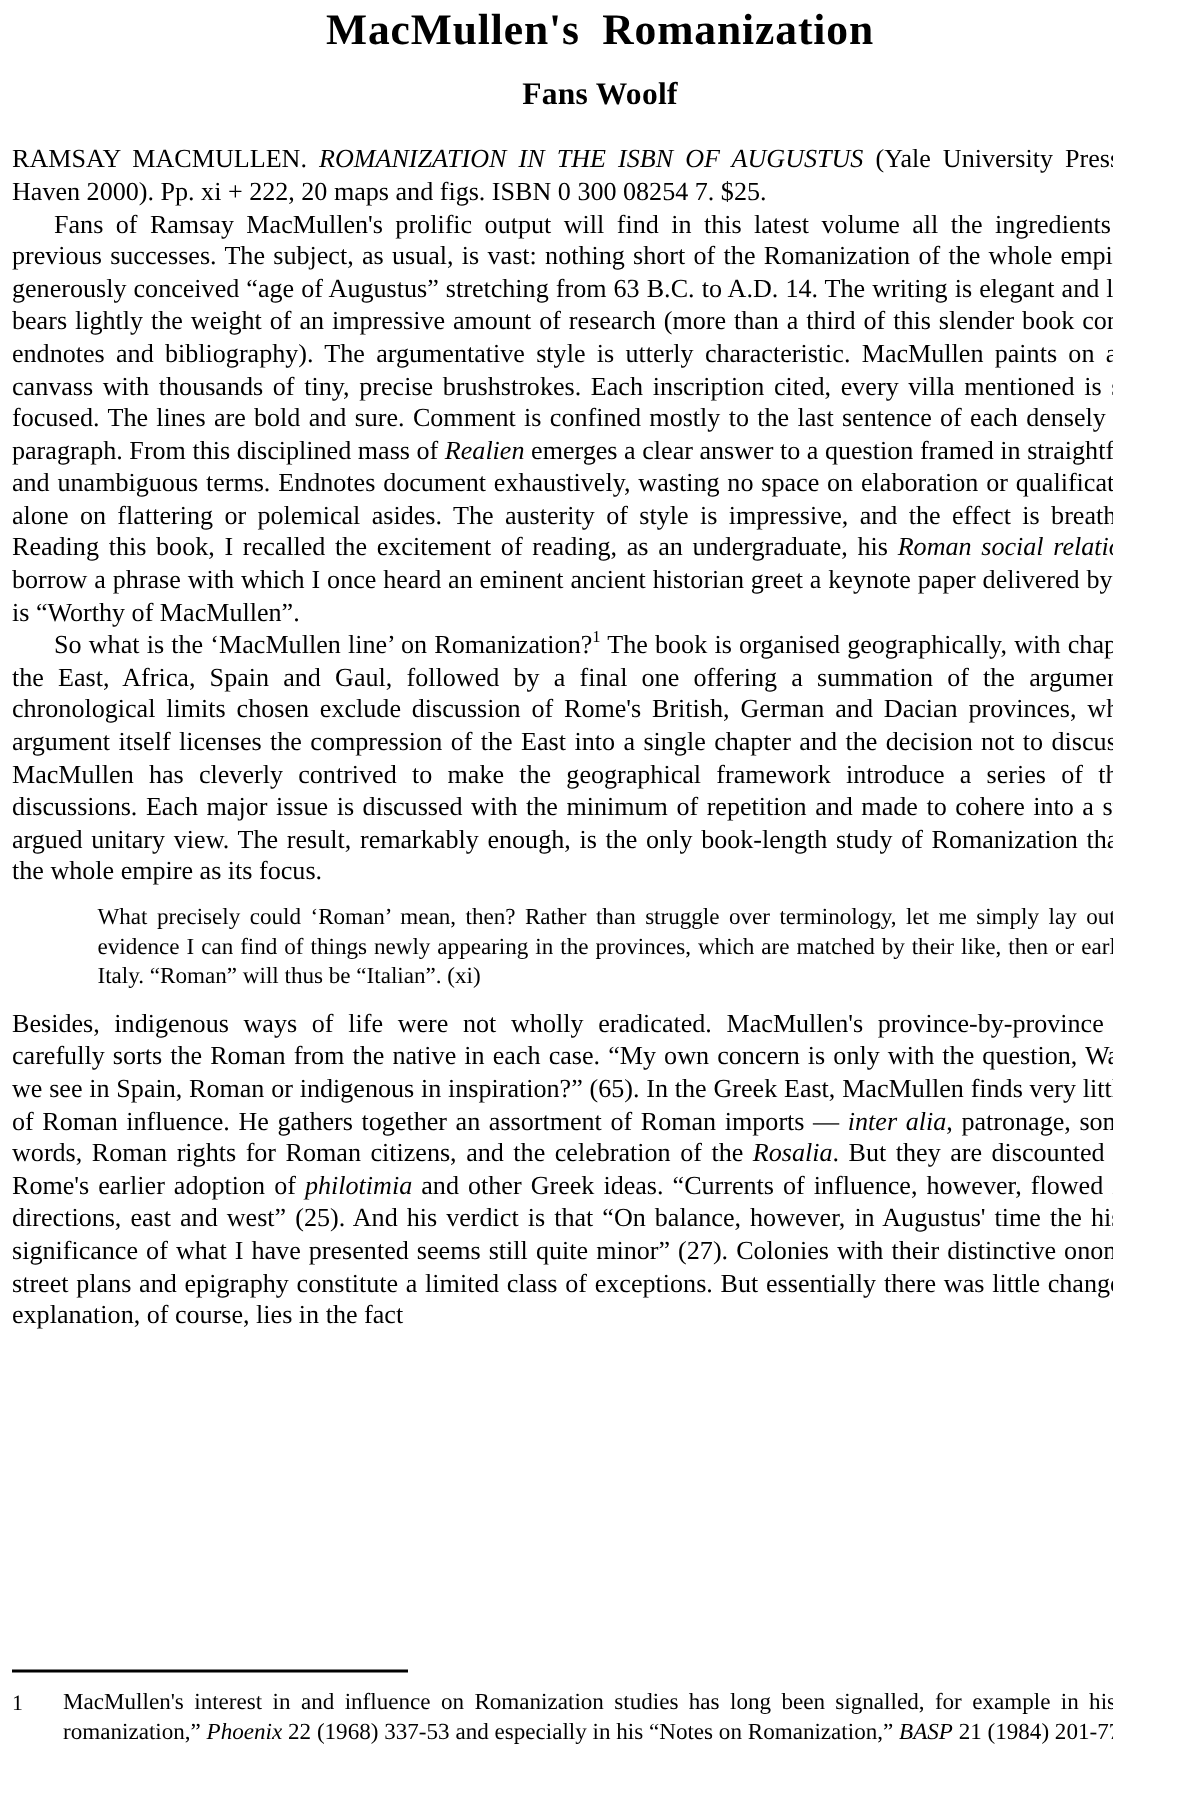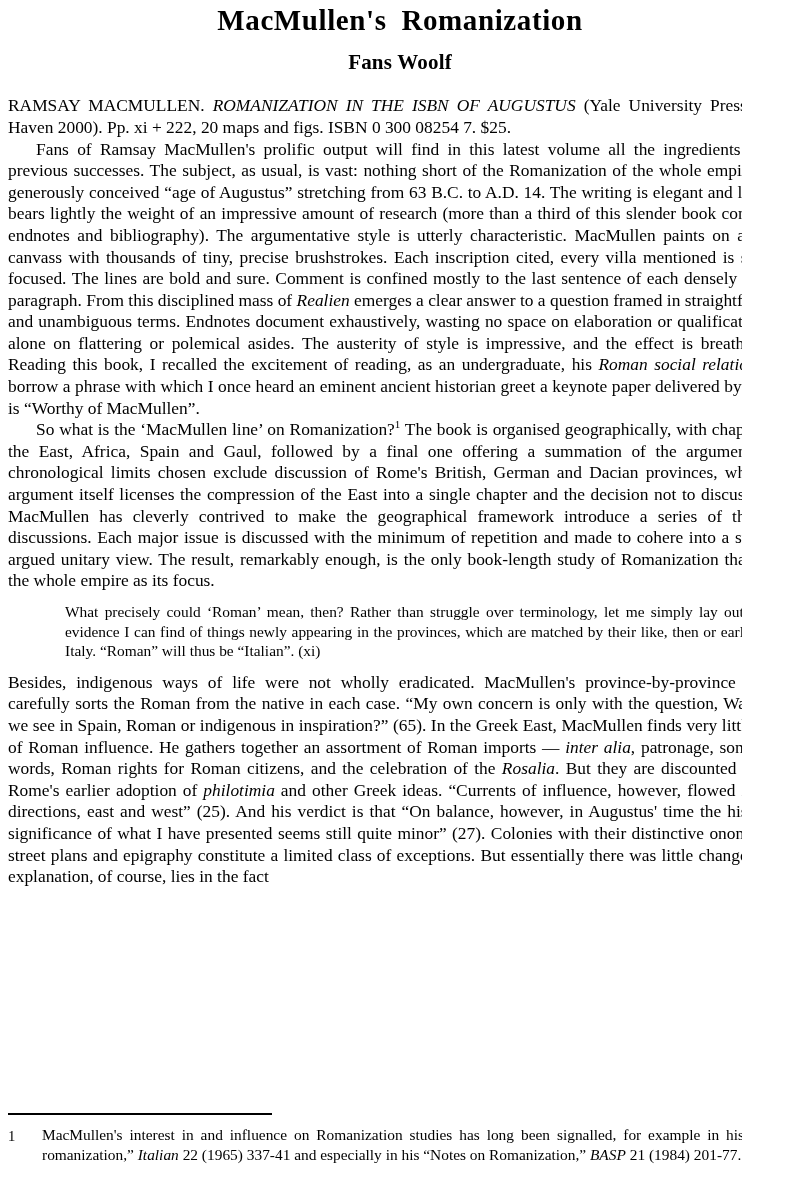--- a/index.html
+++ b/index.html
@@ -162,18 +162,18 @@
       <span>Besides, indigenous ways of life were not wholly eradicated. MacMullen's province-by-province survey carefully sorts the Roman from the native in each case. “My own concern is only with the question, Was what we see in Spain, Roman or indigenous in inspiration?” (65). In the Greek East, MacMullen finds very little trace of Roman influence. He gathers together an assortment of Roman imports — </span><span class="it">inter alia</span><span>, patronage, some loan words, Roman rights for Roman citizens, and the celebration of the </span><span class="it">Rosalia</span><span>. But they are discounted against Rome's earlier adoption of </span><span class="it">philotimia</span><span> and other Greek ideas. “Currents of influence, however, flowed in both directions, east and west” (25). And his verdict is that “On balance, however, in Augustus' time the historical significance of what I have presented seems still quite minor” (27). Colonies with their distinctive onomastics, street plans and epigraphy constitute a limited class of exceptions. But essentially there was little change. “The explanation, of course, lies in the fact</span>
     </p>
 
   </div>
 
   <div class="footnote-area">
     <div class="footnote-rule"></div>
     <div class="footnote-row">
       <div class="footnote-num">1</div>
       <div class="footnote-text">
-        <span>MacMullen's interest in and influence on Romanization studies has long been signalled, for example in his “Rural romanization,” </span><span class="it">Italian</span><span> 22 (1965) 337-41 and especially in his “Notes on Romanization,” </span><span class="it">BASP</span><span> 21 (1984) 201-77.</span>
+        <span>MacMullen's interest in and influence on Romanization studies has long been signalled, for example in his “Rural romanization,” </span><span class="it">Phoenix</span><span> 22 (1968) 337-53 and especially in his “Notes on Romanization,” </span><span class="it">BASP</span><span> 21 (1984) 201-77.</span>
       </div>
     </div>
   </div>
 
 </div>
 
 </body></html>

